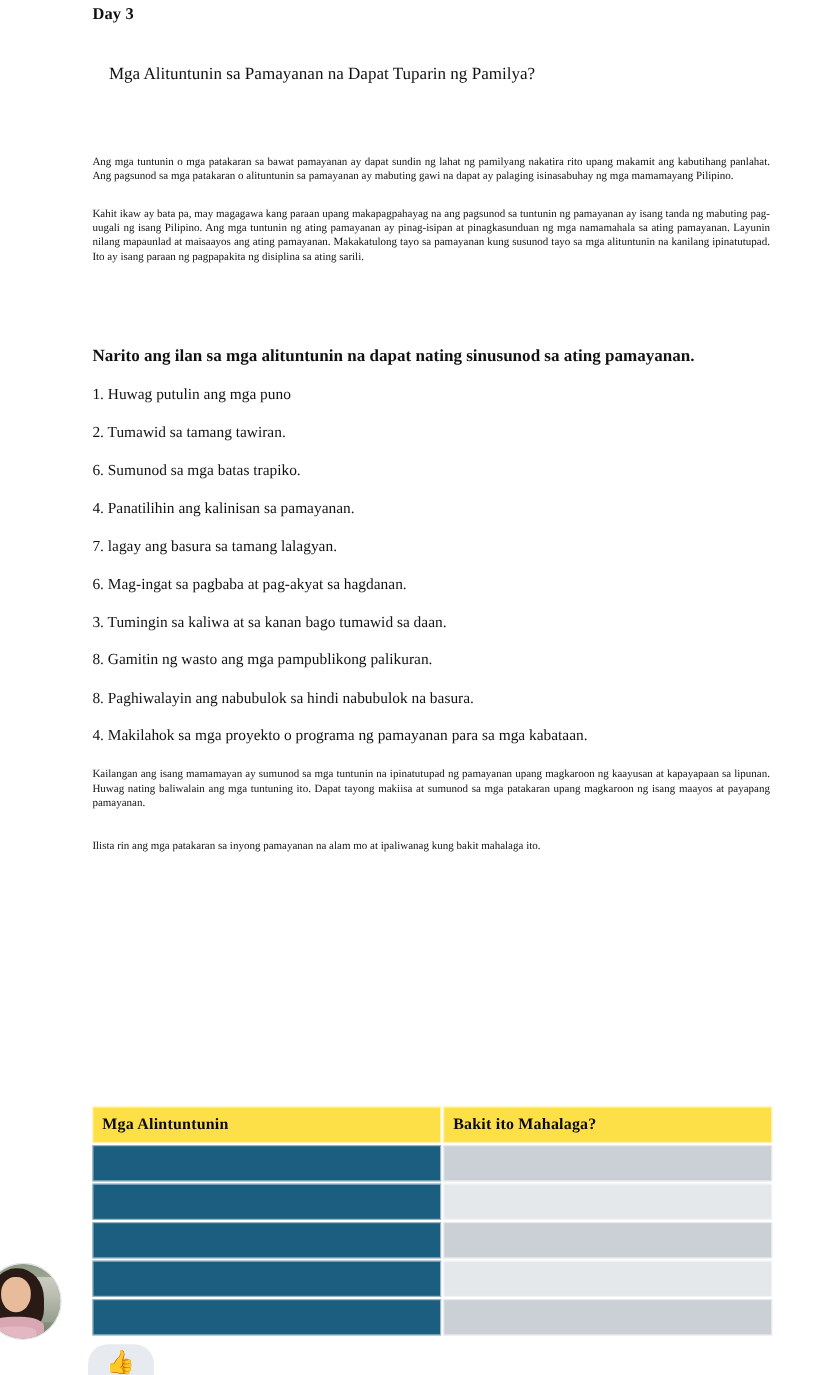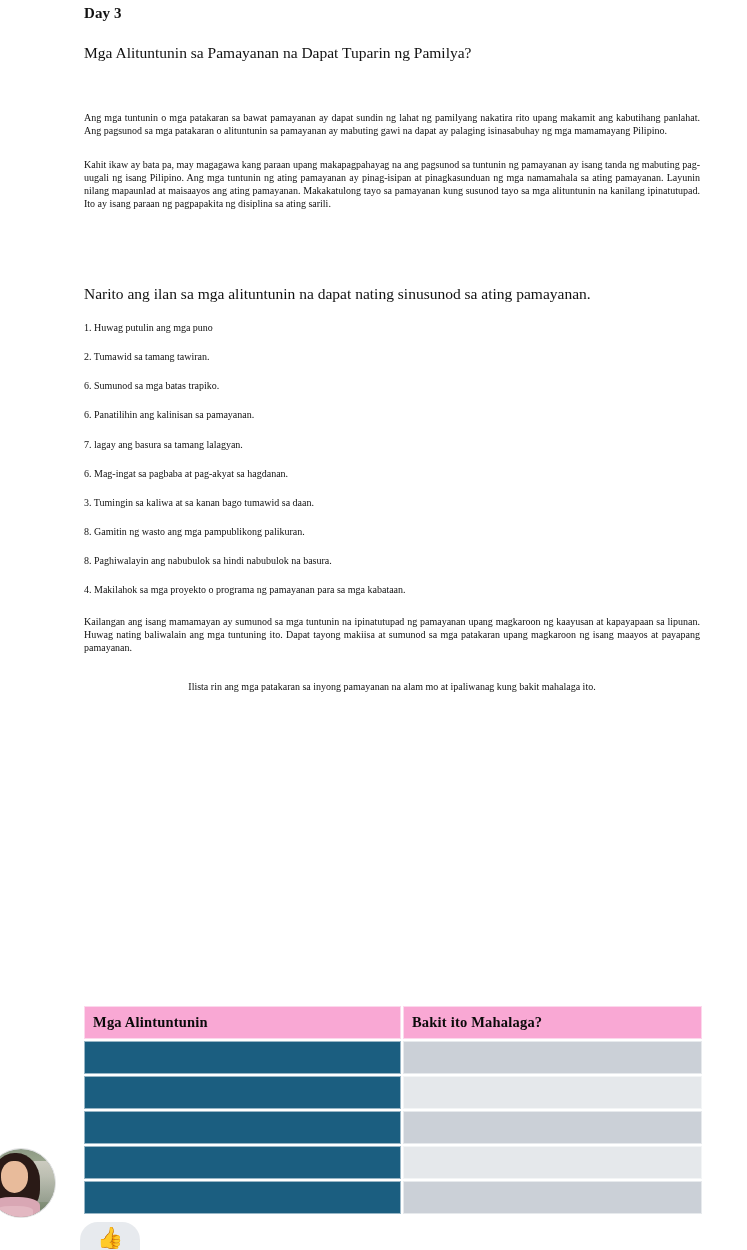--- a/index.html
+++ b/index.html
@@ -35,21 +35,21 @@
     font-size: 15px;
     font-weight: bold;
     letter-spacing: 0.1px;
     margin: 0;
     padding-top: 4px;
     line-height: 1.3;
   }
 
   .subtitle {
     font-size: 15.5px;
-    margin: 0;
+    margin: 15px;
     padding-top: 18px;
     line-height: 1.4;
   }
 
   .para {
     font-size: 10px;
     text-align: justify;
     line-height: 1.32;
     margin: 0;
   }
@@ -57,36 +57,37 @@
   .para-1 { padding-top: 48px; }
   .para-2 { padding-top: 20px; }
 
   .spacer-big { height: 74px; }
 
   .intro-list {
     font-size: 15.5px;
     text-align: justify;
     line-height: 1.32;
     margin: 0;
+    font-weight: bold;
   }
 
   .list {
     list-style: none;
     margin: 0;
     padding: 0;
   }
   .list li {
-    font-size: 10px;
+    font-size: 14px;
     line-height: 1.32;
     text-align: justify;
     padding-top: 16px;
   }
 
   .para-concl { padding-top: 18px; }
-  .para-ilista { padding-top: 26px; text-align: center; }
+  .para-ilista { padding-top: 26px; text-align: left; }
 
   
   .tbl-wrap {
     position: absolute;
     left: 82px;
     top: 1004px;
     width: 618px;
   }
   .tbl {
     width: 100%;
@@ -96,21 +97,21 @@
   }
   .tbl th, .tbl td {
     padding: 0;
     margin: 0;
     border: 1px solid rgba(255,255,255,0.55);
   }
   .col-a { width: 317px; }
   .col-b { width: 299px; }
 
   .tbl thead th {
-    background: #f9a8d4;
+    background: #fde047;
     height: 33px;
     text-align: left;
     vertical-align: middle;
     font-size: 14.5px;
     font-weight: bold;
     color: #0a0a0a;
     padding-left: 8px;
     letter-spacing: 0.2px;
   }
 
@@ -216,21 +217,21 @@
     <p class="para para-2">Kahit ikaw ay bata pa, may magagawa kang paraan upang makapagpahayag na ang pagsunod sa tuntunin ng pamayanan ay isang tanda ng mabuting pag-uugali ng isang Pilipino. Ang mga tuntunin ng ating pamayanan ay pinag-isipan at pinagkasunduan ng mga namamahala sa ating pamayanan. Layunin nilang mapaunlad at maisaayos ang ating pamayanan. Makakatulong tayo sa pamayanan kung susunod tayo sa mga alituntunin na kanilang ipinatutupad. Ito ay isang paraan ng pagpapakita ng disiplina sa ating sarili.</p>
 
     <div class="spacer-big"></div>
 
     <p class="intro-list">Narito ang ilan sa mga alituntunin na dapat nating sinusunod sa ating pamayanan.</p>
 
     <ul class="list">
       <li>1. Huwag putulin ang mga puno</li>
       <li>2. Tumawid sa tamang tawiran.</li>
       <li>6. Sumunod sa mga batas trapiko.</li>
-      <li>6. Panatilihin ang kalinisan sa pamayanan.</li>
+      <li>4. Panatilihin ang kalinisan sa pamayanan.</li>
       <li>7. lagay ang basura sa tamang lalagyan.</li>
       <li>6. Mag-ingat sa pagbaba at pag-akyat sa hagdanan.</li>
       <li>3. Tumingin sa kaliwa at sa kanan bago tumawid sa daan.</li>
       <li>8. Gamitin ng wasto ang mga pampublikong palikuran.</li>
       <li>8. Paghiwalayin ang nabubulok sa hindi nabubulok na basura.</li>
       <li>4. Makilahok sa mga proyekto o programa ng pamayanan para sa mga kabataan.</li>
     </ul>
 
     <p class="para para-concl">Kailangan ang isang mamamayan ay sumunod sa mga tuntunin na ipinatutupad ng pamayanan upang magkaroon ng kaayusan at kapayapaan sa lipunan. Huwag nating baliwalain ang mga tuntuning ito. Dapat tayong makiisa at sumunod sa mga patakaran upang magkaroon ng isang maayos at payapang pamayanan.</p>
 

